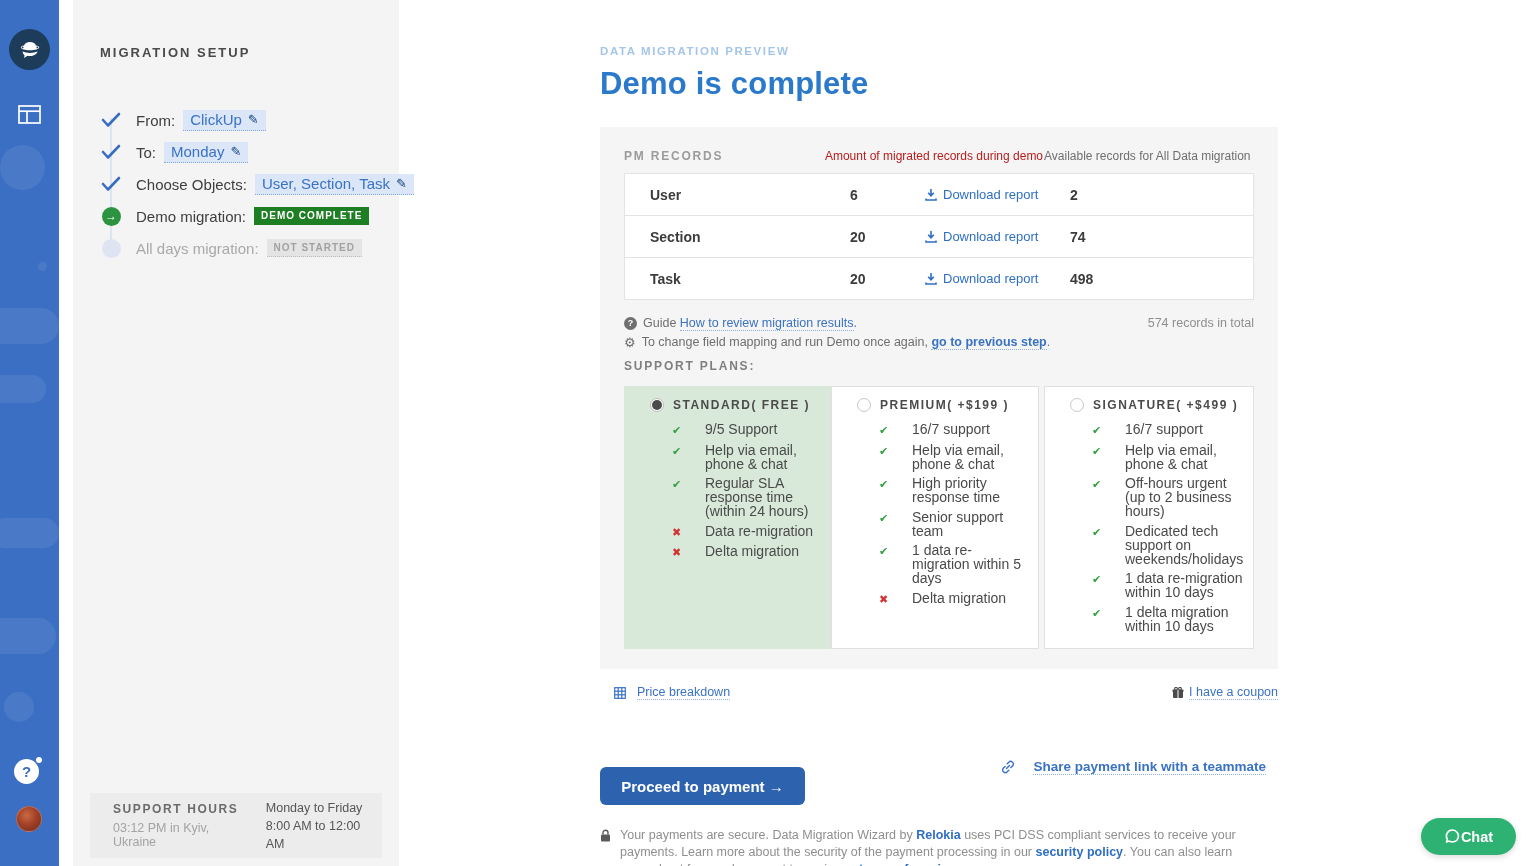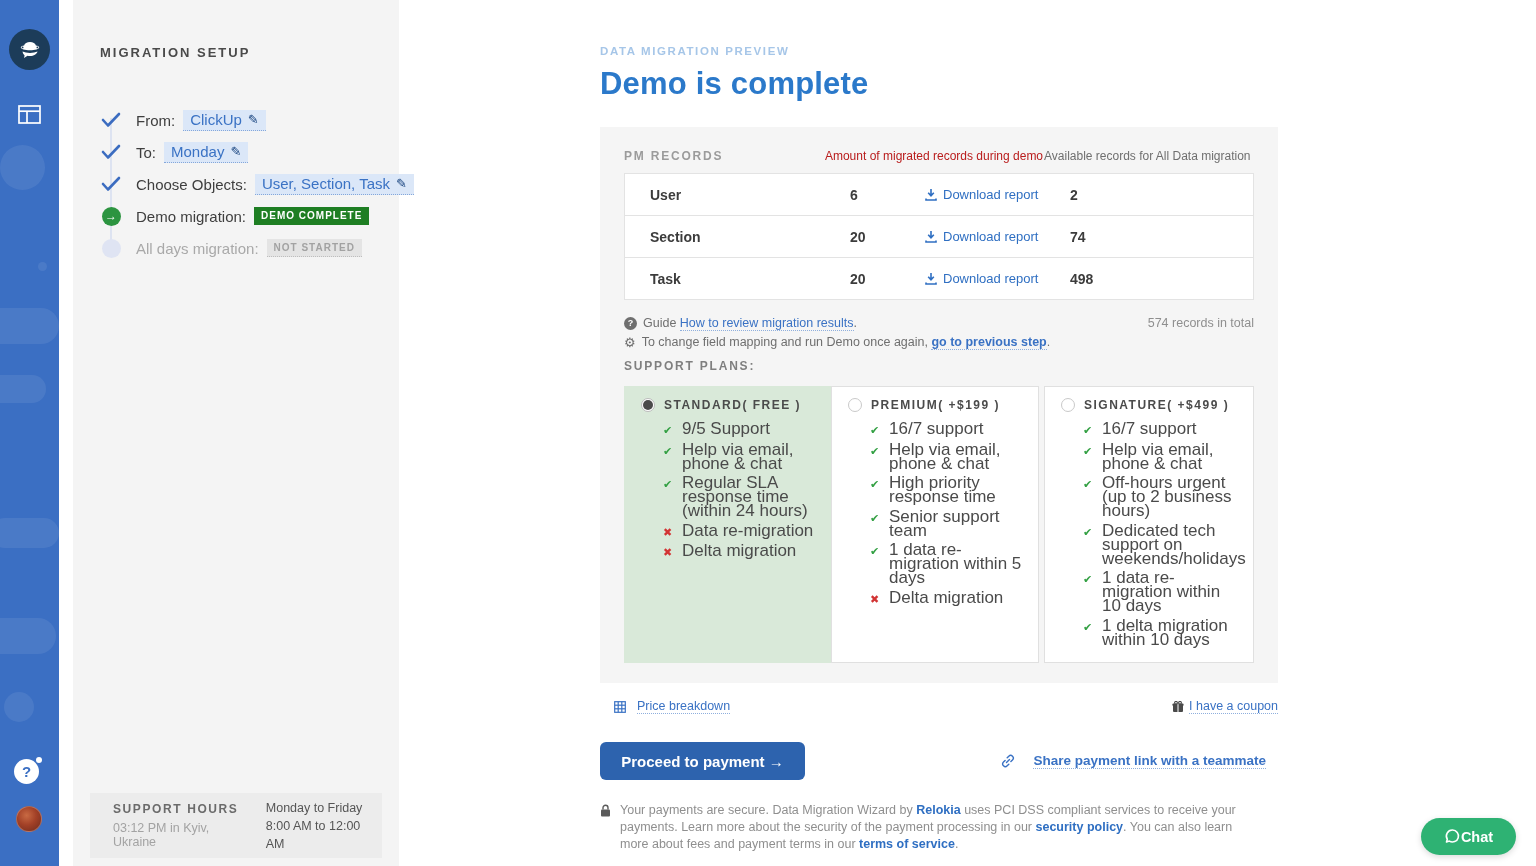--- a/index.html
+++ b/index.html
@@ -69,49 +69,49 @@
   .guide-lines { font-size:12.5px; color:#6f6f6f; line-height:19px; }
   .guide-lines .ln { display:flex; align-items:center; gap:6px; }
   .qmark { display:inline-flex; width:13px; height:13px; border-radius:50%; background:#6f6f6f; color:#fff;
     font-size:9px; font-weight:bold; align-items:center; justify-content:center; flex:none; }
   .gear { color:#6f6f6f; font-size:13px; flex:none; }
   .dotted-link { color:#3a72c4; border-bottom:1px dotted #8fafdd; cursor:pointer; }
   .total { font-size:12.5px; color:#8f8f8f; padding-top:2px; }
 
   .plans-title { margin-top:7px; font-size:12px; font-weight:bold; letter-spacing:1.8px; color:#7f7f7f; }
   .plans { margin-top:13px; display:flex; }
-  .plan-card { width:210px; min-height:176px; background:#fff; border:1px solid #e0e0e0; padding:11px 10px 10px 16px; }
+  .plan-card { width:210px; min-height:176px; background:#fff; border:1px solid #e0e0e0; padding:11px 10px 10px 25px; }
   .plan-card + .plan-card { margin-left:-1px; }
   .plan-card:last-child { margin-left:5px; }
   .plan-card[data-selected="true"] { background:#d9e9d9; border-color:#d9e9d9; }
   .plan-head { display:flex; align-items:center; gap:9px; cursor:pointer; }
   .radio { width:14px; height:14px; border-radius:50%; border:1px solid #c9c9c9; background:#fff; flex:none;
     display:flex; align-items:center; justify-content:center; }
   .plan-card[data-selected="true"] .radio { border-color:#bbb; }
   .plan-card[data-selected="true"] .radio::after { content:""; width:10px; height:10px; border-radius:50%; background:#4a4a4a; }
   .plan-name { font-size:12px; font-weight:bold; letter-spacing:1.5px; color:#4b4b4b; white-space:nowrap; }
   .feats { margin:10px 0 0 22px; list-style:none; }
-  .feats li { display:flex; gap:7px; font-size:17px; color:#4a4a4a; line-height:14px; margin-bottom:5.5px; }
+  .feats li { display:flex; gap:21px; font-size:14px; color:#4a4a4a; line-height:14px; margin-bottom:5.5px; }
   .feat-icon { flex:none; width:12px; }
   .feat-icon[data-icon="check"]::before { content:"✔"; color:#33a043; font-size:11px; }
   .feat-icon[data-icon="cross"]::before { content:"✖"; color:#d23434; font-size:11px; }
 
   .price-row { margin-top:16px; display:flex; align-items:center; }
   .price-pill { background:#f3efbd; border-radius:22px; height:43px; display:flex; align-items:center;
     padding:0 22px 0 20px; gap:16px; }
   .price-label { font-size:13.5px; color:#8e8e80; }
   .price-val { font-size:24px; font-weight:bold; color:#3b3b3b; }
   .price-val sup { font-size:12px; border-bottom:2px solid #3b3b3b; padding-bottom:1px; }
   .bd-link { margin-left:14px; display:inline-flex; align-items:center; gap:11px; font-size:12.5px; }
   .coupon-link { margin-left:auto; display:inline-flex; align-items:center; gap:5px; font-size:12.5px; }
   .coupon-ic, .grid-ic, .share-ic { flex:none; display:inline-flex; }
 
   .action-row { margin-top:28px; display:flex; align-items:center; }
   .proceed-btn { width:205px; height:38px; background:#2d63ae; border:none; border-radius:6px;
-    color:#fff; font-size:15px; font-weight:bold; font-family:inherit; cursor:pointer; }
+    color:#fff; font-size:15px; font-weight:bold; font-family:inherit; cursor:pointer;margin-top:39px; }
   .share-link { margin-left:auto; margin-right:12px; display:inline-flex; align-items:center; gap:6px;
     font-size:13.5px; }
 
   .security { margin-top:22px; display:flex; gap:9px; width:660px; }
   .lock-ic { flex:none; margin-top:2px; }
   .security p { font-size:12.5px; color:#8f8f8f; line-height:17px; }
   .sec-link { color:#2f6fc2; font-weight:bold; cursor:pointer; }
 
   
   .chat-btn { position:absolute; left:1421px; top:818px; width:95px; height:37px; border-radius:19px;

